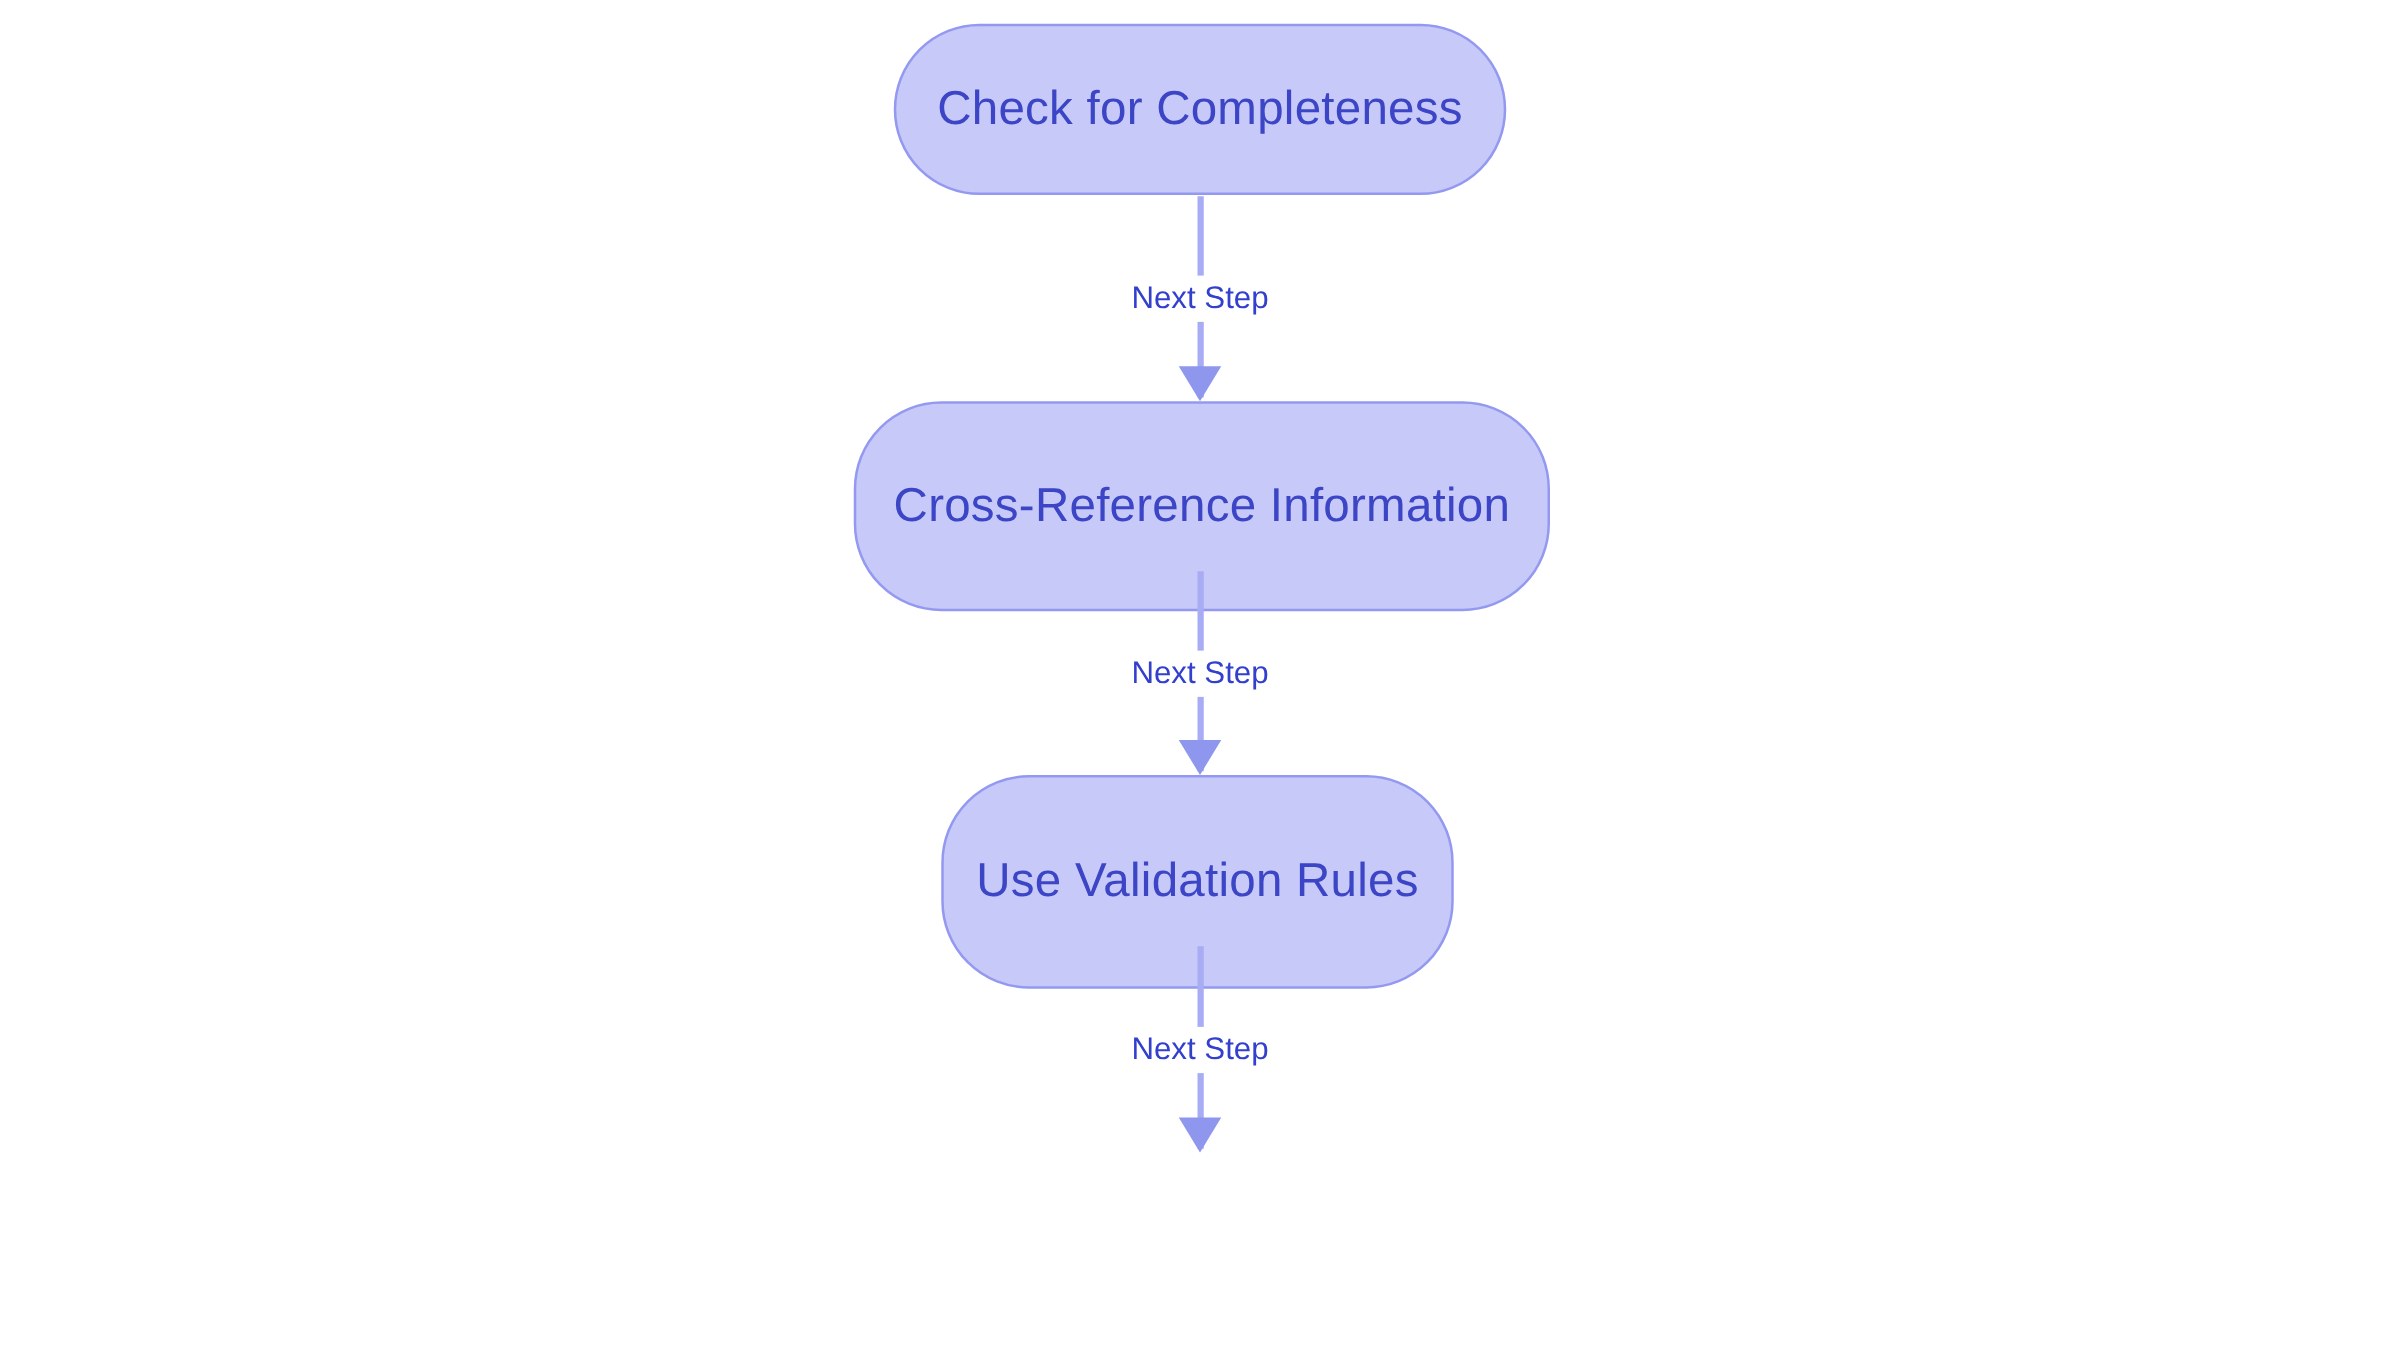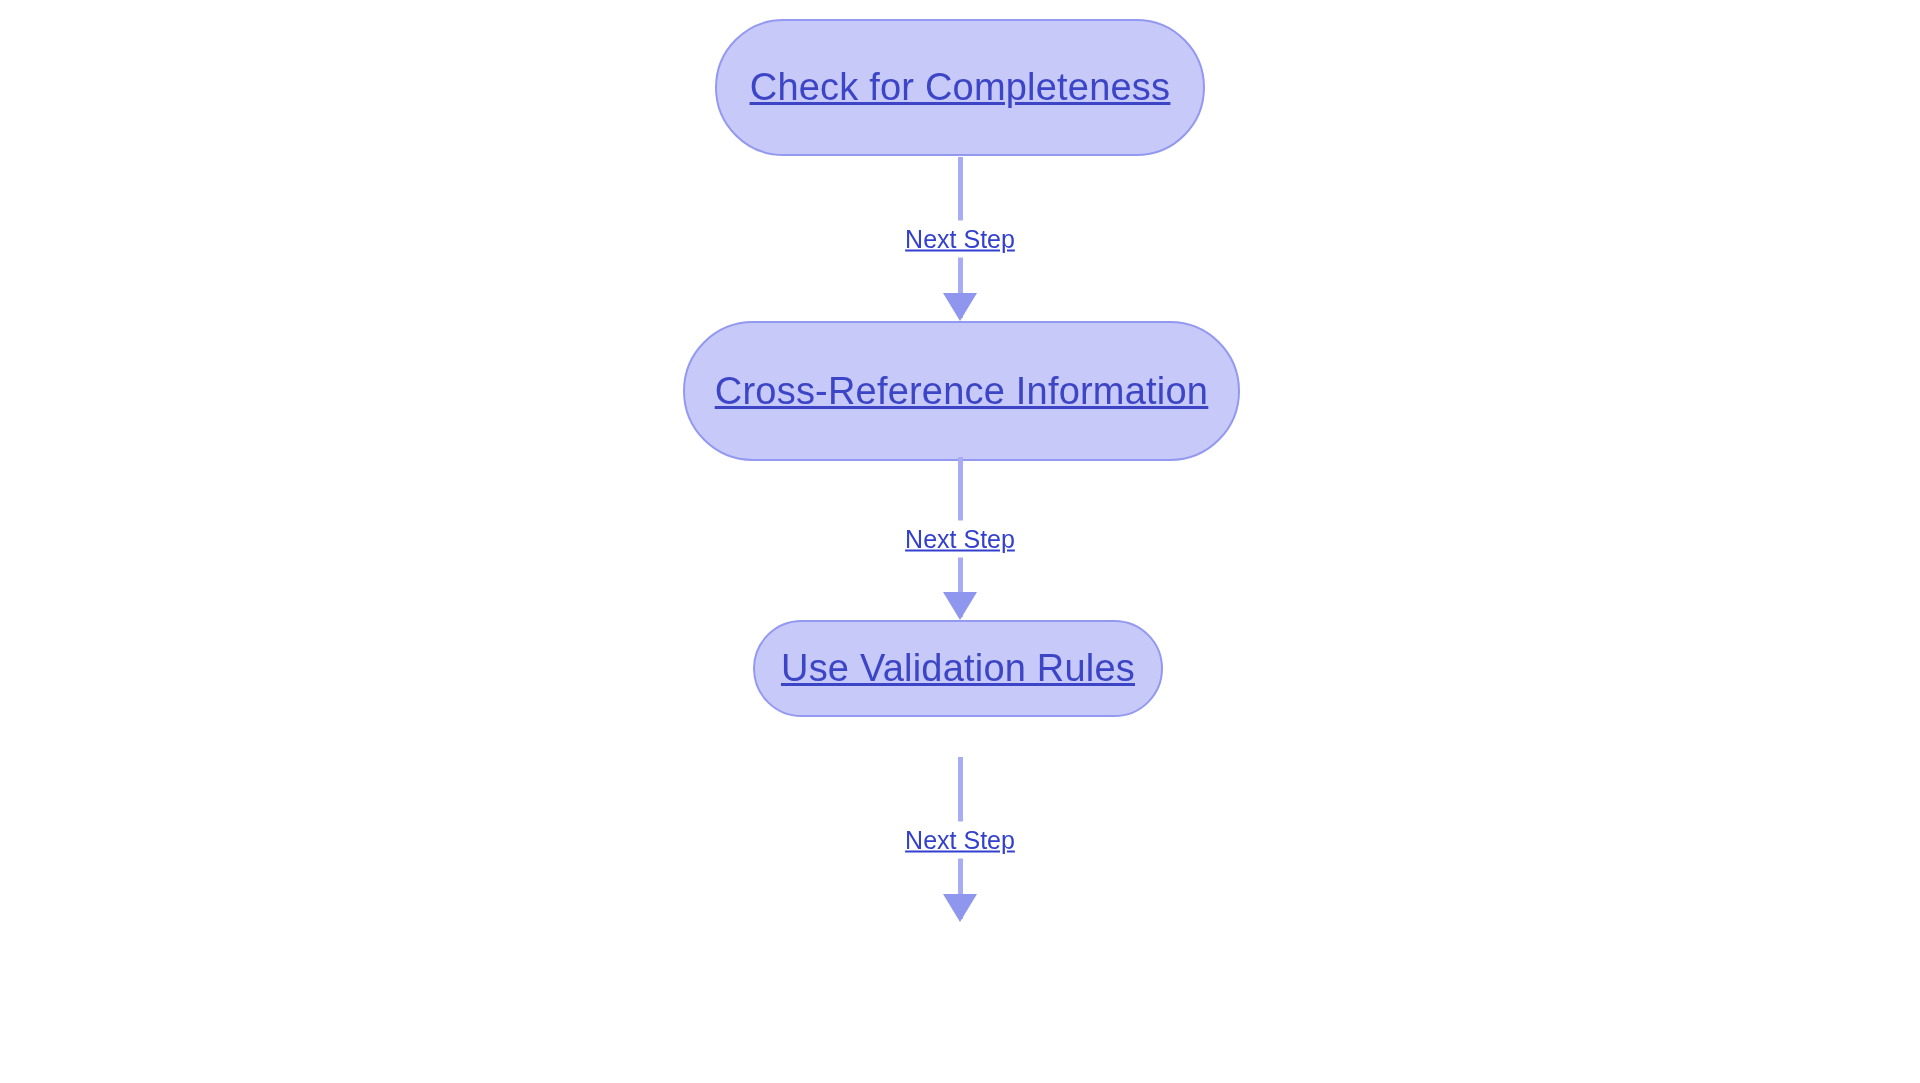--- a/index.html
+++ b/index.html
@@ -4,21 +4,21 @@
 <style>
   :root {
     --background: #ffffff;
     --node-fill: #c7c9f8;
     --node-border: #9399f0;
     --node-text: #3b45c6;
     --edge-line: #a8acf4;
     --arrowhead: #8e96ee;
     --edge-label-text: #3340ce;
   }
-  * { box-sizing: border-box; text-decoration: underline; }
+  * { box-sizing: border-box; }
   html, body {
     margin: 0;
     padding: 0;
     background: var(--background);
     font-family: "Liberation Sans", "DejaVu Sans", sans-serif;
   }
   .canvas {
     position: relative;
     width: 1920px;
     height: 1083px;
@@ -32,22 +32,22 @@
     border-radius: 70px;
     display: flex;
     align-items: center;
     justify-content: center;
     text-align: center;
     color: var(--node-text);
     font-size: 38px;
     letter-spacing: 0.2px;
   }
   .node-1 { left: 715px; top: 19px;  width: 490px; height: 137px; }
-  .node-2 { left: 683px; top: 321px; width: 557px; height: 140px; }
-  .node-3 { left: 753px; top: 620px; width: 410px; height: 97px; }
+  .node-2 { left: 683px; top: 321px; width: 557px; height: 168px; }
+  .node-3 { left: 753px; top: 620px; width: 410px; height: 171px; }
 
   .edge {
     position: absolute;
     left: 810px;
     width: 300px;
   }
   .edge-1 { top: 157px; height: 164px; }
   .edge-2 { top: 457px; height: 163px; }
   .edge-3 { top: 757px; height: 165px; }
 

